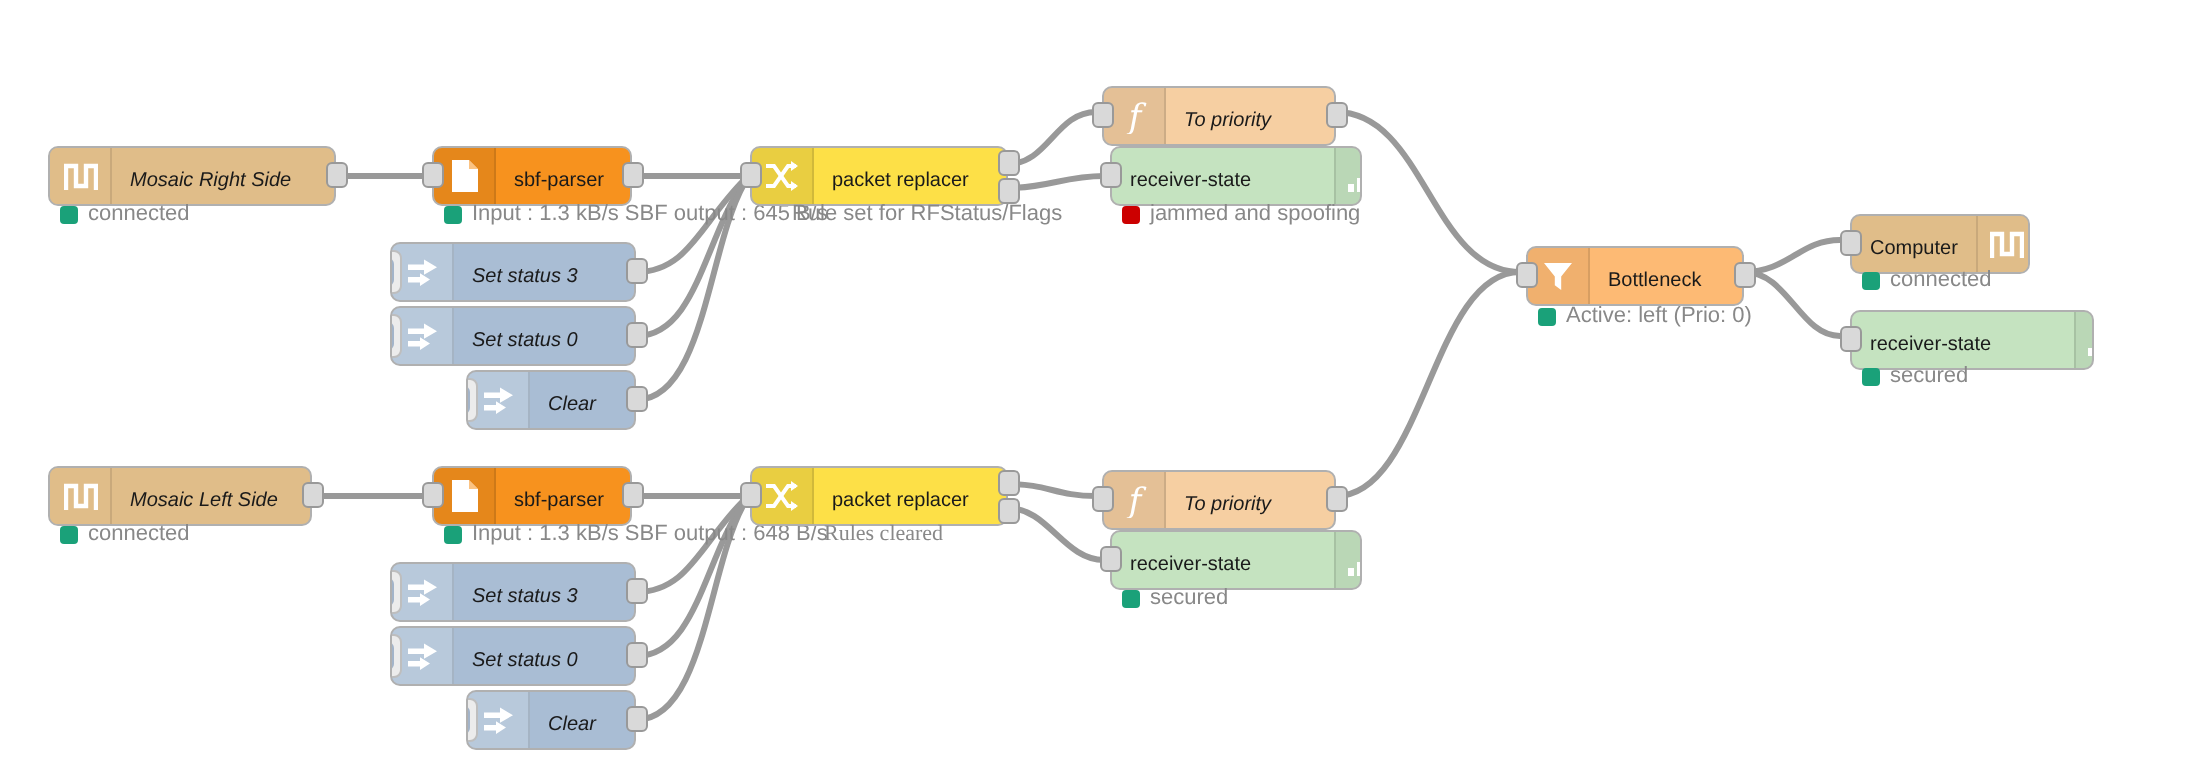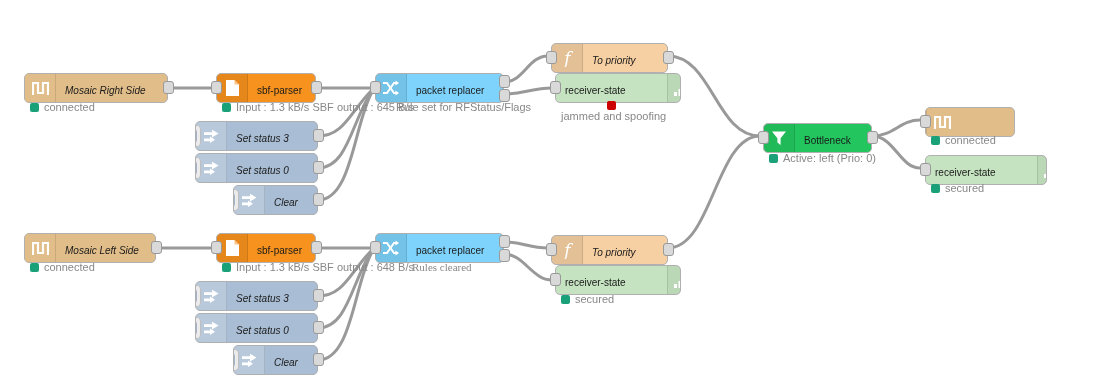--- a/index.html
+++ b/index.html
@@ -66,27 +66,27 @@
   .status .dot{
     width:9px;height:9px;border-radius:2px;
     margin-right:5px;flex:0 0 9px;
     display:inline-block;
   }
 
   
   .c-serial{background:#e0bd89;}
   .c-parser{background:#f7921e;}
   .c-parser-icon{background:rgba(0,0,0,.07);}
-  .c-replacer{background:#7dd3fc;}
+  .c-replacer{background:#fde047;}
   .c-replacer-icon{background:rgba(0,0,0,.08);}
   .c-func{background:#f6cfa2;}
   .c-func-icon{background:rgba(0,0,0,.07);}
   .c-state{background:#c5e3c0;gap:32px;}
   .c-state-icon{background:rgba(0,0,0,.05);}
-  .c-bottleneck{background:#22c55e;}
+  .c-bottleneck{background:#fdba74;}
   .c-bottleneck-icon{background:rgba(0,0,0,.05);}
   .c-inject{background:#a9bdd4;text-align:right;}
   .c-inject-icon{background:rgba(255,255,255,.18);}
 
   
   .inject-btn{
     position:absolute;
     left:-17px;top:3px;
     width:22px;height:22px;
     background:#e8e8e8;
@@ -201,21 +201,21 @@
     <div class="icon-box right c-state-icon">
       <svg class="gl" width="17" height="15" viewBox="0 0 17 15" aria-hidden="true">
         <rect x="0" y="11" width="3" height="4" fill="#ffffff"></rect>
         <rect x="4.5" y="8" width="3" height="7" fill="#ffffff"></rect>
         <rect x="9" y="4.5" width="3" height="10.5" fill="#ffffff"></rect>
         <rect x="13.5" y="1" width="3" height="14" fill="#ffffff"></rect>
       </svg>
     </div>
   </div>
   <div class="port" style="left:550px;top:81px;"></div>
-  <div class="status" style="left:561px;top:101px;flex-direction:column;">
+  <div class="status" style="left:561px;top:101px;">
     <span class="dot" style="background:#cc0000;"></span>
     <span>jammed and spoofing</span>
   </div>
 
   <div class="node c-inject" style="left:195px;top:121px;width:123px;">
     <div class="inject-btn">
         <i></i>
       </div>
     <div class="icon-box left c-inject-icon">
       <svg class="gl" width="17" height="15" viewBox="0 0 17 15" aria-hidden="true">
@@ -382,20 +382,21 @@
     <div class="label">Bottleneck</div>
   </div>
   <div class="port" style="left:758px;top:131px;"></div>
   <div class="port" style="left:867px;top:131px;"></div>
   <div class="status" style="left:769px;top:152px;">
     <span class="dot" style="background:#1aa179;"></span>
     <span>Active: left (Prio: 0)</span>
   </div>
 
   <div class="node c-serial" style="left:925px;top:107px;width:90px;">
+    <div class="label center">Computer</div>
     <div class="icon-box right c-serial">
       <svg class="gl" width="17" height="15" viewBox="0 0 17 15" aria-hidden="true">
         <path d="M1,14 L1,2 L6,2 L6,12 L11,12 L11,2 L16,2 L16,14" fill="none" stroke="#ffffff" stroke-width="2.2"></path>
       </svg>
     </div>
   </div>
   <div class="port" style="left:920px;top:115px;"></div>
   <div class="status" style="left:931px;top:134px;">
     <span class="dot" style="background:#1aa179;"></span>
     <span>connected</span>

